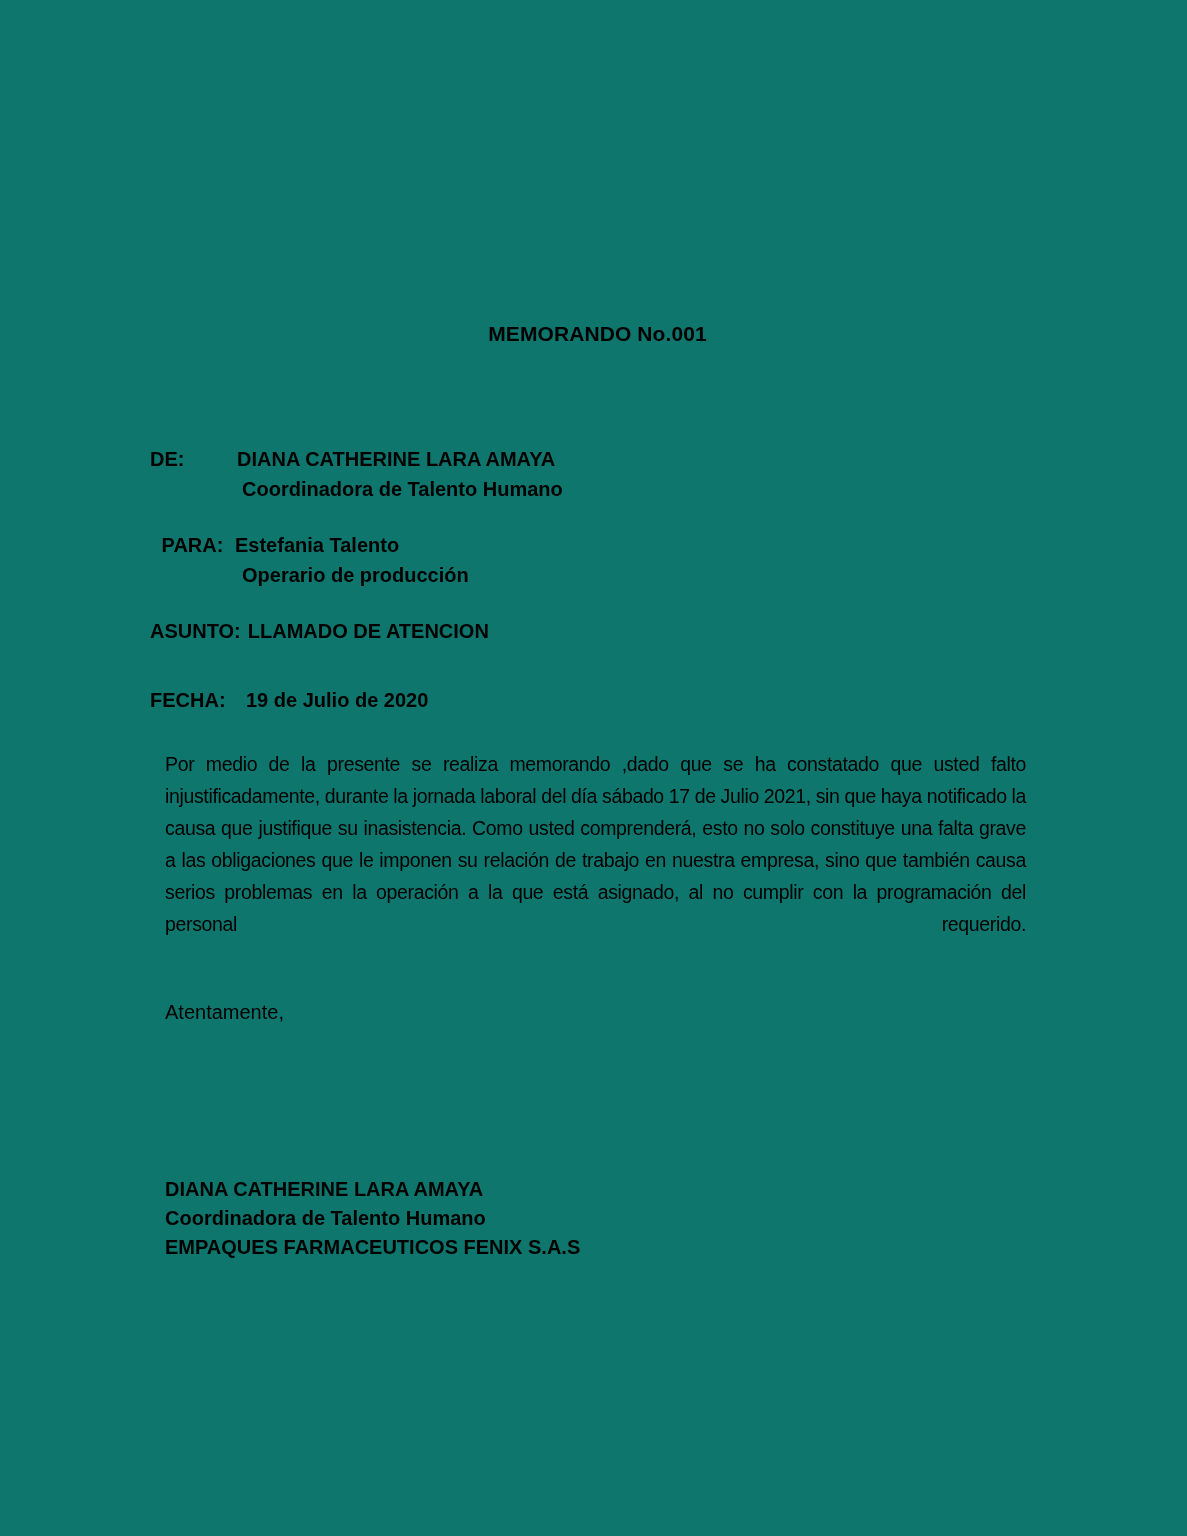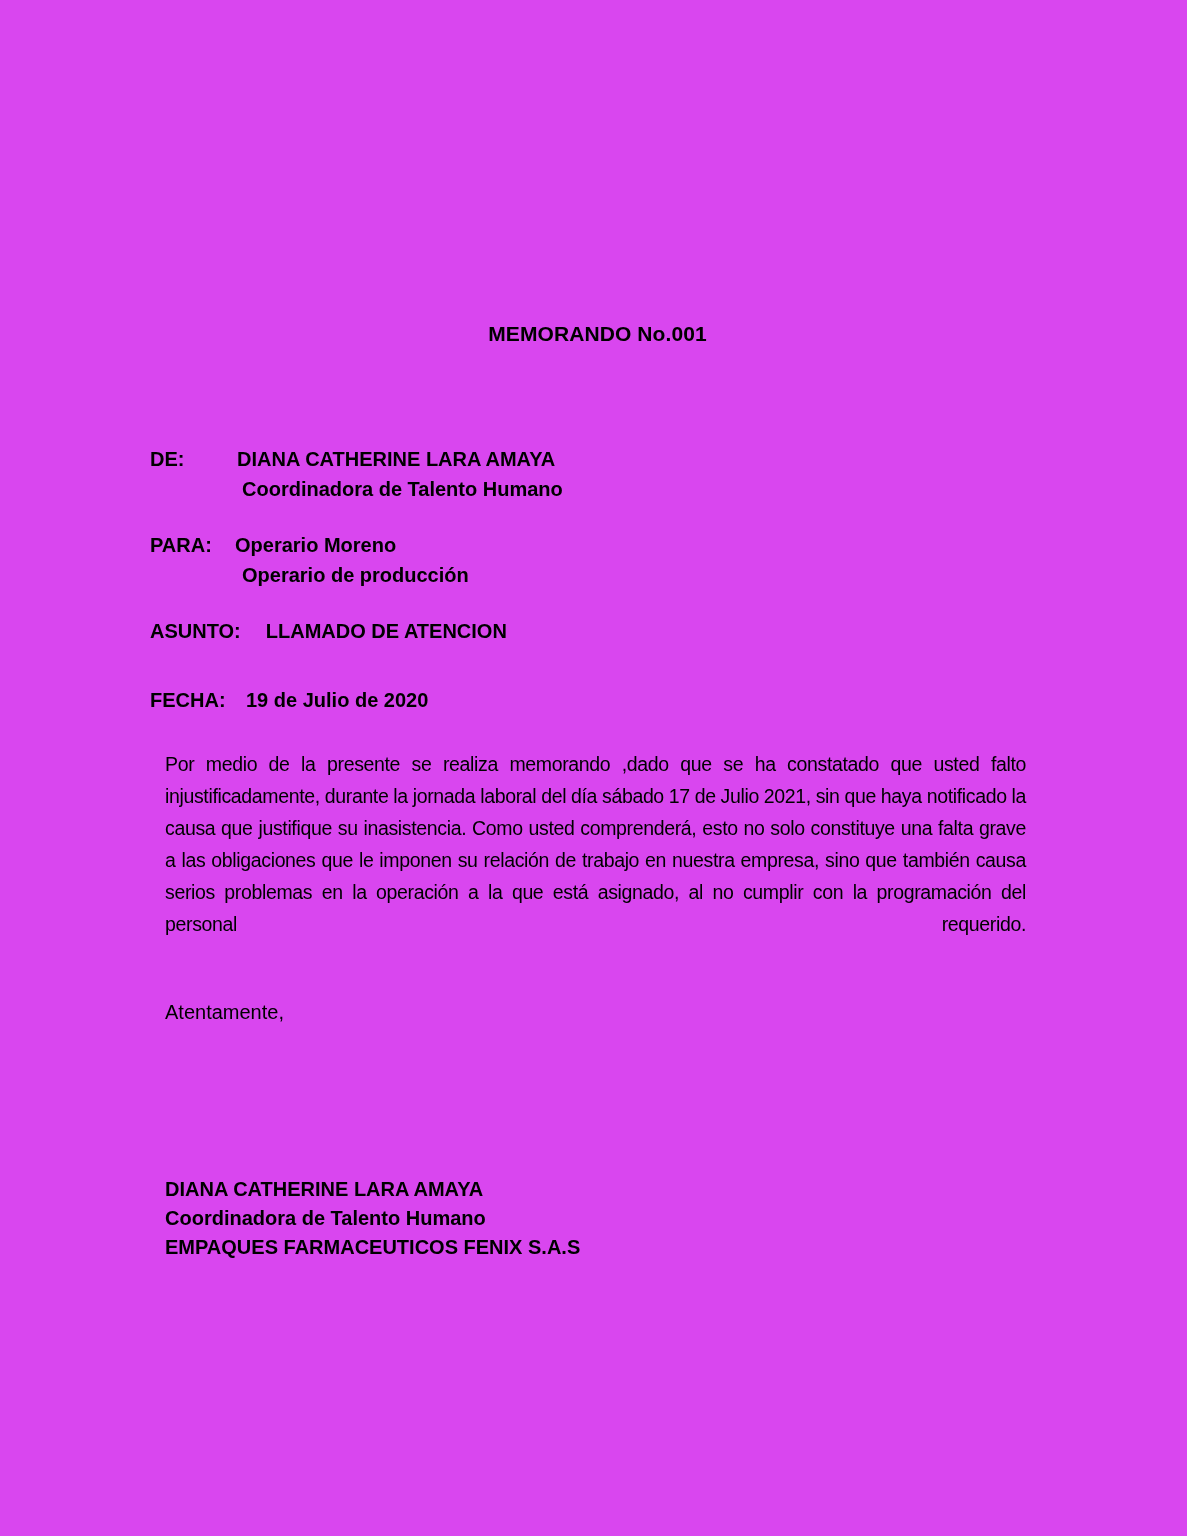--- a/index.html
+++ b/index.html
@@ -4,21 +4,21 @@
 <style>
   html, body {
     margin: 0;
     padding: 0;
     background: #ffffff;
   }
   .page {
     position: relative;
     width: 1187px;
     height: 1536px;
-    background: #d946ef;
+    background: #0f766e;
     margin: 0 auto;
     overflow: hidden;
     color: #000000;
     font-family: "Liberation Sans", sans-serif;
   }
 
   
   .doc-title {
     position: absolute;
     left: 0;
@@ -50,22 +50,22 @@
   .hdr-row {
     display: flex;
     align-items: baseline;
     white-space: nowrap;
   }
   .hdr-label {
     display: inline-block;
     flex: 0 0 auto;
   }
   .hdr-label.w-de   { width: 87px; }
-  .hdr-label.w-para { width: 85px; }
-  .hdr-label.w-asunto { width: auto; padding-right: 25px; }
+  .hdr-label.w-para { width: 85px; text-align: center; }
+  .hdr-label.w-asunto { width: auto; padding-right: 7px; }
   .hdr-label.w-fecha  { width: 96px; margin-top: 39px; }
   .hdr-value { display: inline-block; }
   .hdr-sub {
     padding-left: 92px;
     white-space: nowrap;
   }
   .gap-md { height: 26px; }
 
   
   .body-para {
@@ -127,21 +127,21 @@
     <div class="hdr-row">
       <span class="hdr-label w-de">DE:</span>
       <span class="hdr-value">DIANA CATHERINE LARA AMAYA</span>
     </div>
     <div class="hdr-sub">Coordinadora de Talento Humano</div>
 
     <div class="gap-md"></div>
 
     <div class="hdr-row">
       <span class="hdr-label w-para">PARA:</span>
-      <span class="hdr-value">Operario Moreno</span>
+      <span class="hdr-value">Estefania Talento</span>
     </div>
     <div class="hdr-sub">Operario de producción</div>
 
     <div class="gap-md"></div>
 
     <div class="hdr-row">
       <span class="hdr-label w-asunto">ASUNTO:</span>
       <span class="hdr-value">LLAMADO DE ATENCION</span>
     </div>
 

